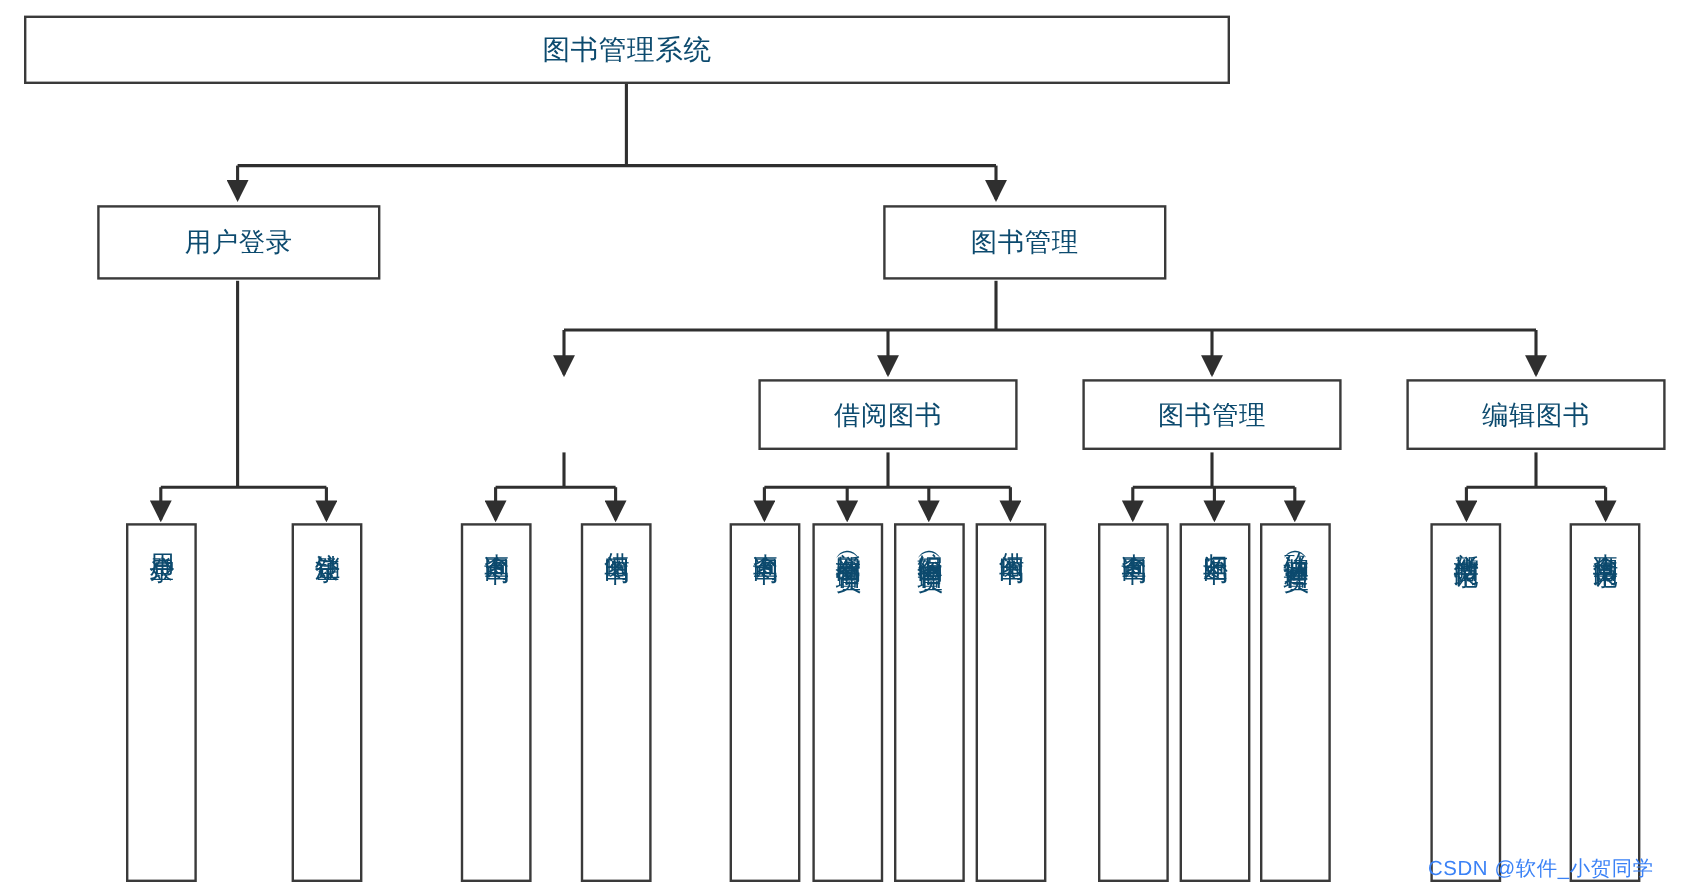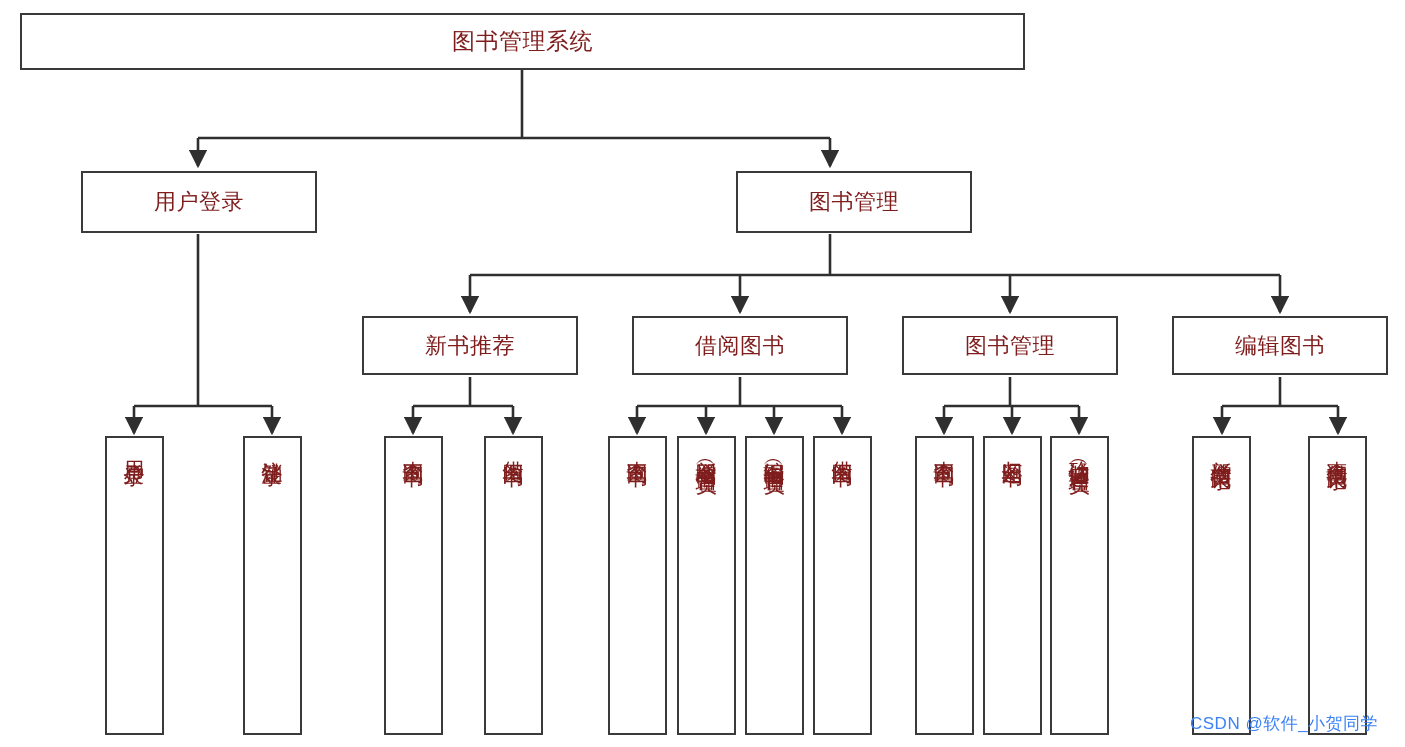--- a/index.html
+++ b/index.html
@@ -27,21 +27,21 @@
     pointer-events: none;
   }
   .node {
     position: absolute;
     box-sizing: border-box;
     border: 2px solid #3a3a3a;
     background: #ffffff;
     display: flex;
     align-items: center;
     justify-content: center;
-    color: #7f1d1d;
+    color: #0c4a6e;
     z-index: 2;
   }
   .node-label {
     display: block;
     text-align: center;
     line-height: 1.18;
     letter-spacing: 0.5px;
     white-space: nowrap;
   }
   
@@ -141,23 +141,20 @@
   </div>
 
   <div class="node horiz" style="left:81px; top:171px; width:236px; height:62px;">
     <span class="node-label">用户登录</span>
   </div>
 
   <div class="node horiz" style="left:712px; top:171px; width:236px; height:62px;margin-left:24px;">
     <span class="node-label">图书管理</span>
   </div>
 
-  <div class="node horiz" style="left:362px; top:316px; width:216px; height:59px;">
-    <span class="node-label">新书推荐</span>
-  </div>
 
   <div class="node horiz" style="left:632px; top:316px; width:216px; height:59px;">
     <span class="node-label">借阅图书</span>
   </div>
 
   <div class="node horiz" style="left:902px; top:316px; width:216px; height:59px;">
     <span class="node-label">图书管理</span>
   </div>
 
   <div class="node horiz" style="left:1172px; top:316px; width:216px; height:59px;">

